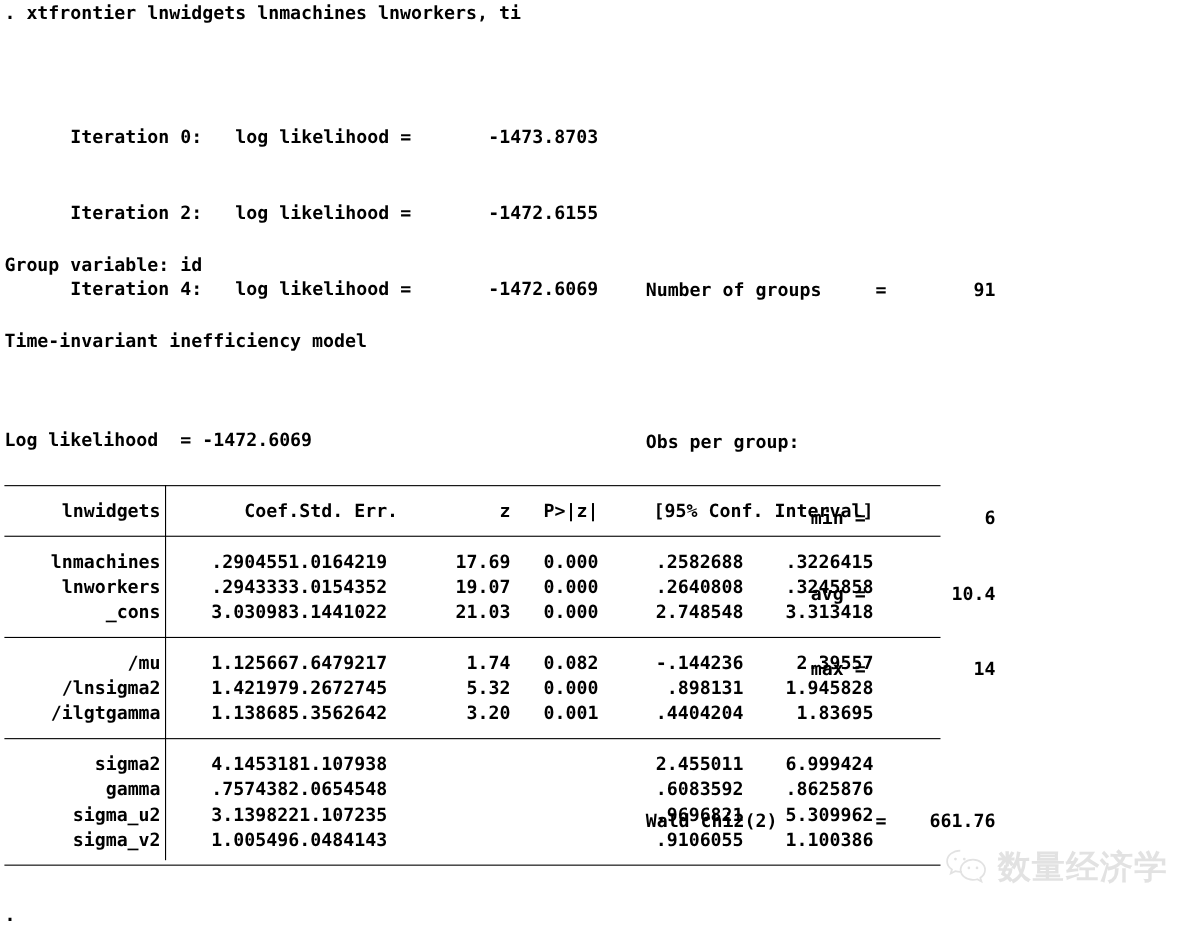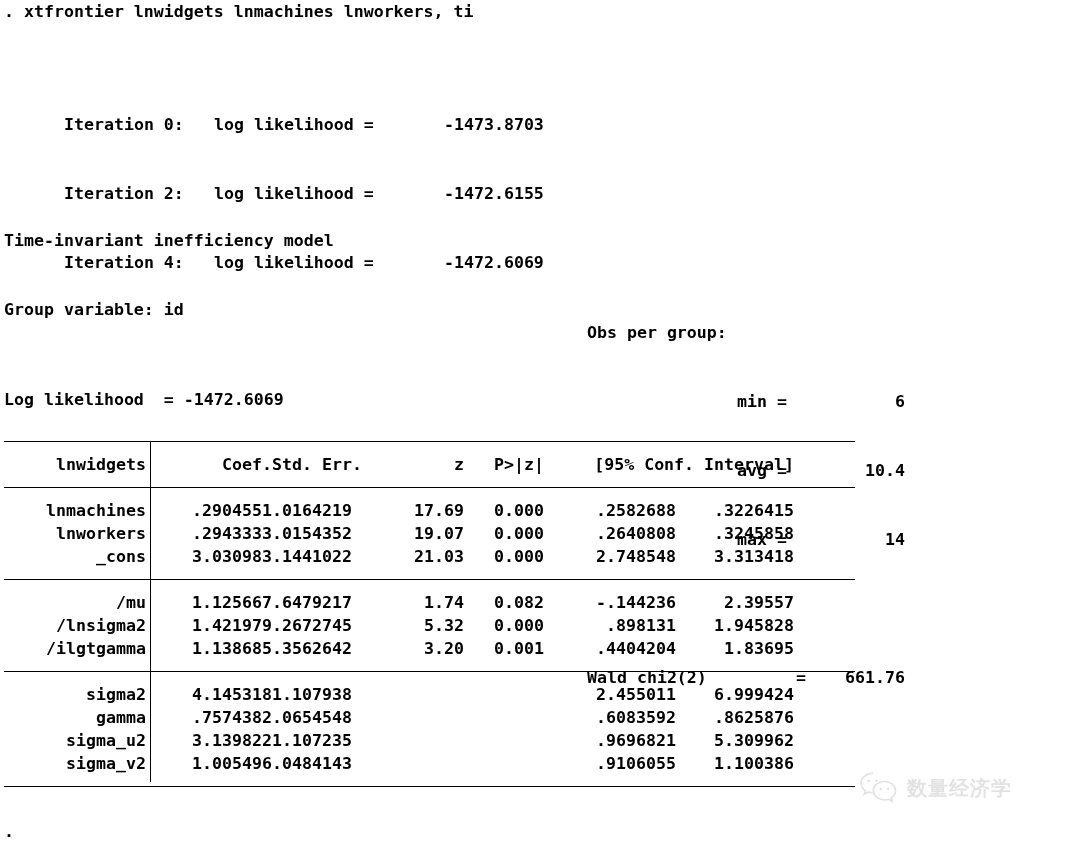--- a/index.html
+++ b/index.html
@@ -122,21 +122,21 @@
     left: 858px;
     top: 770px;
     display: flex;
     align-items: center;
     gap: 7px;
     opacity: 0.40;
   }
   .wm-logo { width: 42px; height: 36px; position: relative; }
   .wm-text {
     font-family: "DejaVu Sans", "Liberation Sans", sans-serif;
-    font-size: 20px;
+    font-size: 30px;
     font-weight: bold;
     color: #b8b8b8;
     letter-spacing: 1px;
     white-space: nowrap;
   }
 </style>
 </head>
 <body>
 
 <div class="console">
@@ -149,26 +149,29 @@
     </div>
     <div class="iter-row">
       <span class="iter-label">Iteration 2:</span><span class="iter-text">log likelihood =</span><span class="iter-val">-1472.6155</span>
     </div>
     <div class="iter-row">
       <span class="iter-label">Iteration 4:</span><span class="iter-text">log likelihood =</span><span class="iter-val">-1472.6069</span>
     </div>
   </div>
 
   <div class="row hdr-left">
+    <div class="l">Group variable: id</div>
     <div class="l">Time-invariant inefficiency model</div>
-    <div class="l">Group variable: id</div>
   </div>
   <div class="row loglik">Log likelihood  = -1472.6069</div>
 
   <div class="row hdr-right">
+    <div class="hr">
+      <span class="hr-label">Number of groups</span><span class="hr-eq">=</span><span class="hr-val">91</span>
+    </div>
     <div class="hr">&nbsp;</div>
     <div class="hr">
       <span class="hr-label">Obs per group:</span>
     </div>
     <div class="hr hr-sub">
       <span class="hr-label">min =</span><span class="hr-eq"></span><span class="hr-val">6</span>
     </div>
     <div class="hr hr-sub">
       <span class="hr-label">avg =</span><span class="hr-eq"></span><span class="hr-val">10.4</span>
     </div>

